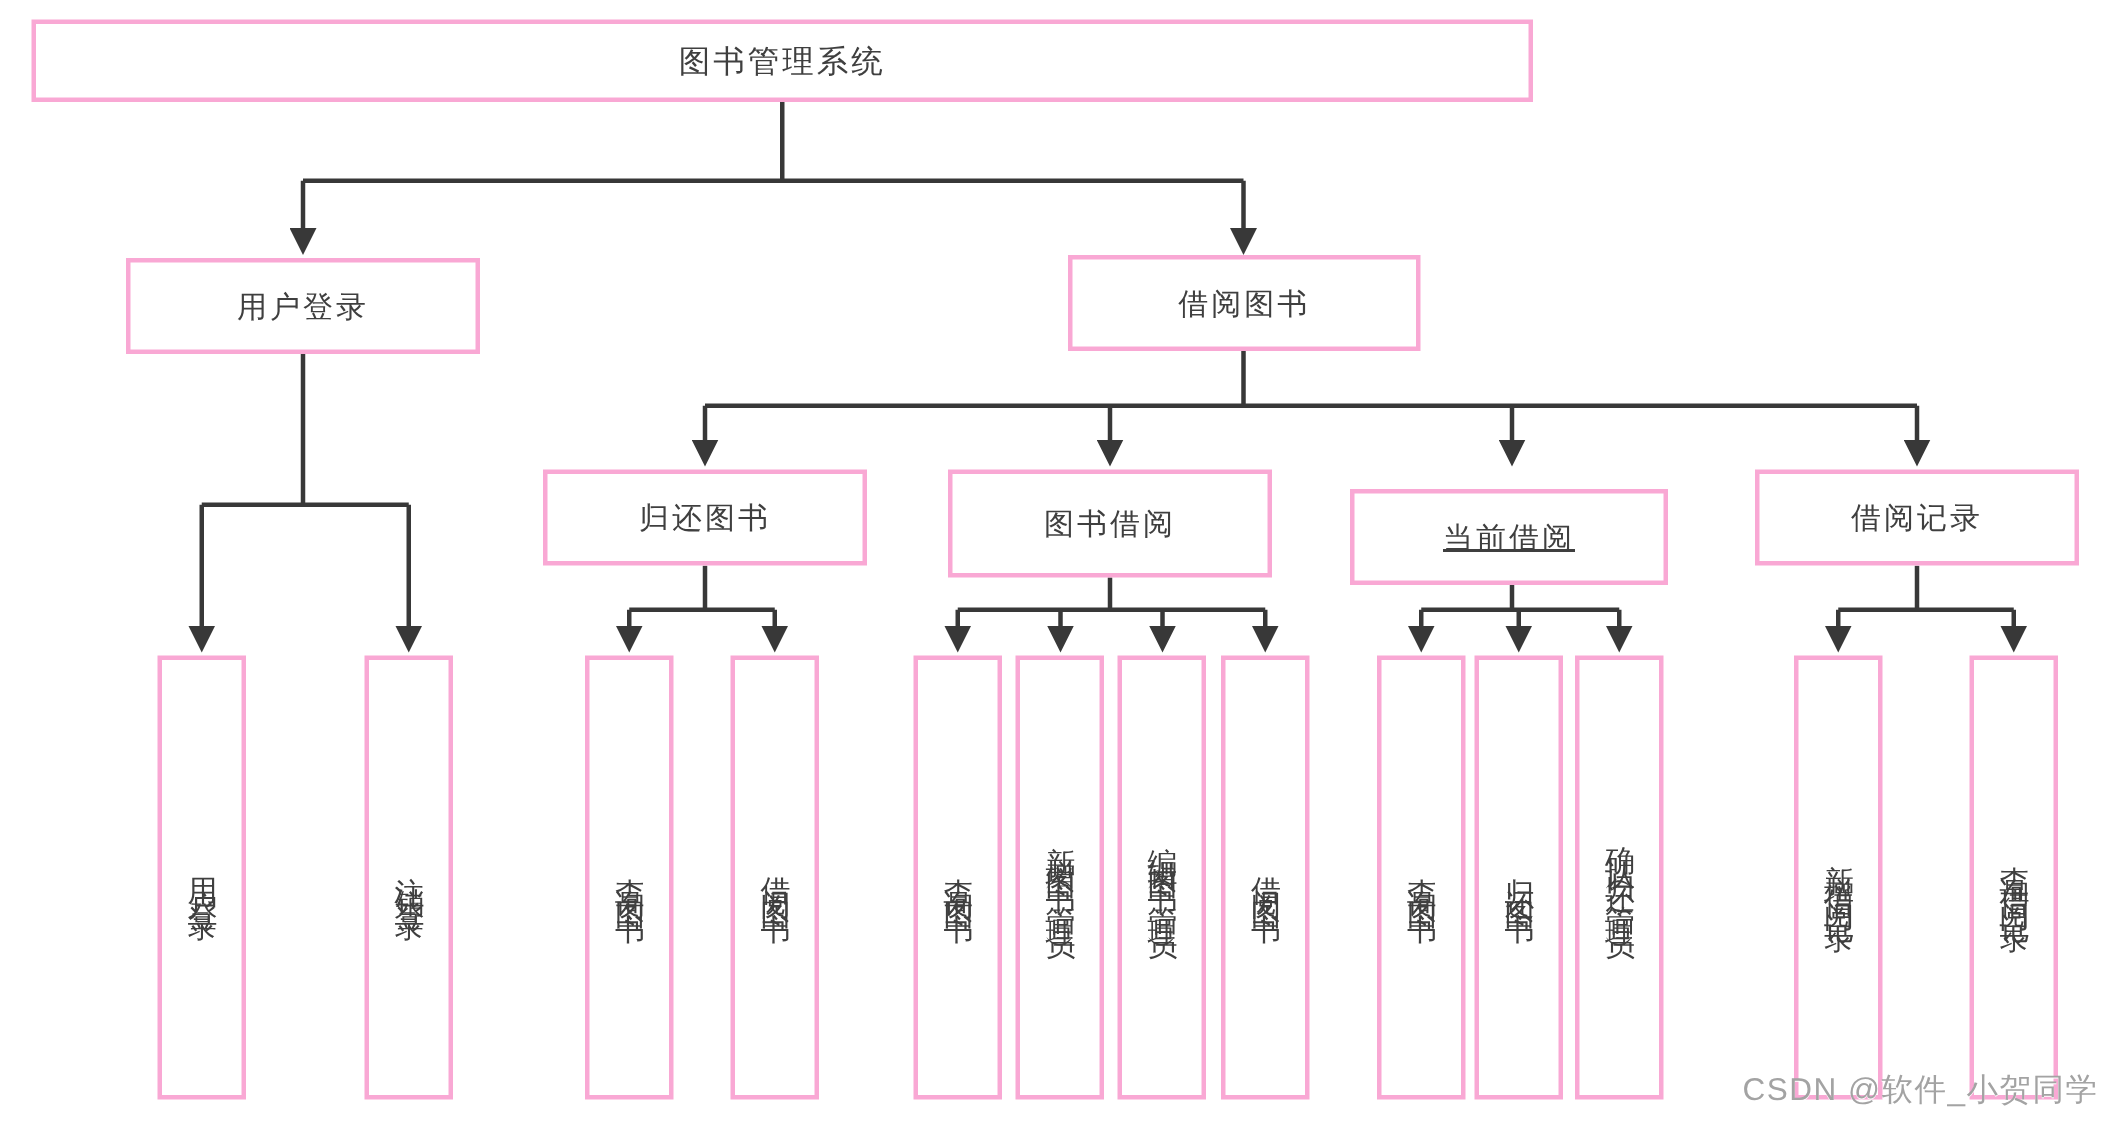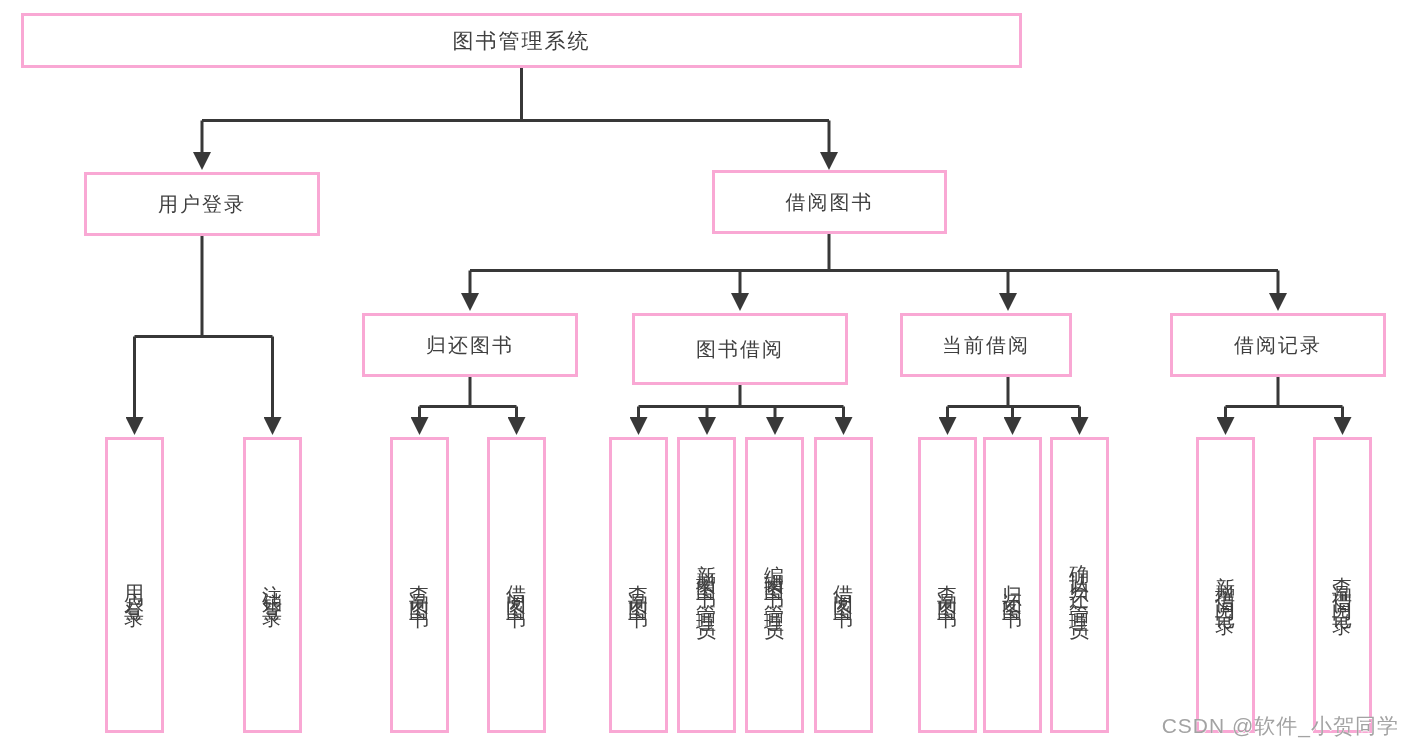--- a/index.html
+++ b/index.html
@@ -115,21 +115,21 @@
     </g>
   </svg>
 
   <div class="box root" style="left:21px; top:13px; width:1001px; height:55px;">图书管理系统</div>
 
   <div class="box" style="left:84px; top:172px; width:236px; height:64px;">用户登录</div>
   <div class="box" style="left:712px; top:170px; width:235px; height:64px;">借阅图书</div>
 
   <div class="box" style="left:362px; top:313px; width:216px; height:64px;">归还图书</div>
   <div class="box" style="left:632px; top:313px; width:216px; height:72px;">图书借阅</div>
-  <div class="box" style="left:900px; top:313px; width:172px; height:64px;">当前借阅</div>
+  <div class="box" style="left:900px; top:326px; width:212px; height:64px;text-decoration:underline;">当前借阅</div>
   <div class="box" style="left:1170px; top:313px; width:216px; height:64px;">借阅记录</div>
 
   <div class="box leaf" style="left:105px;">
     <span class="vtext">用户登录</span>
   </div>
   <div class="box leaf" style="left:243px;">
     <span class="vtext">注销登录</span>
   </div>
 
   <div class="box leaf" style="left:390px;">

